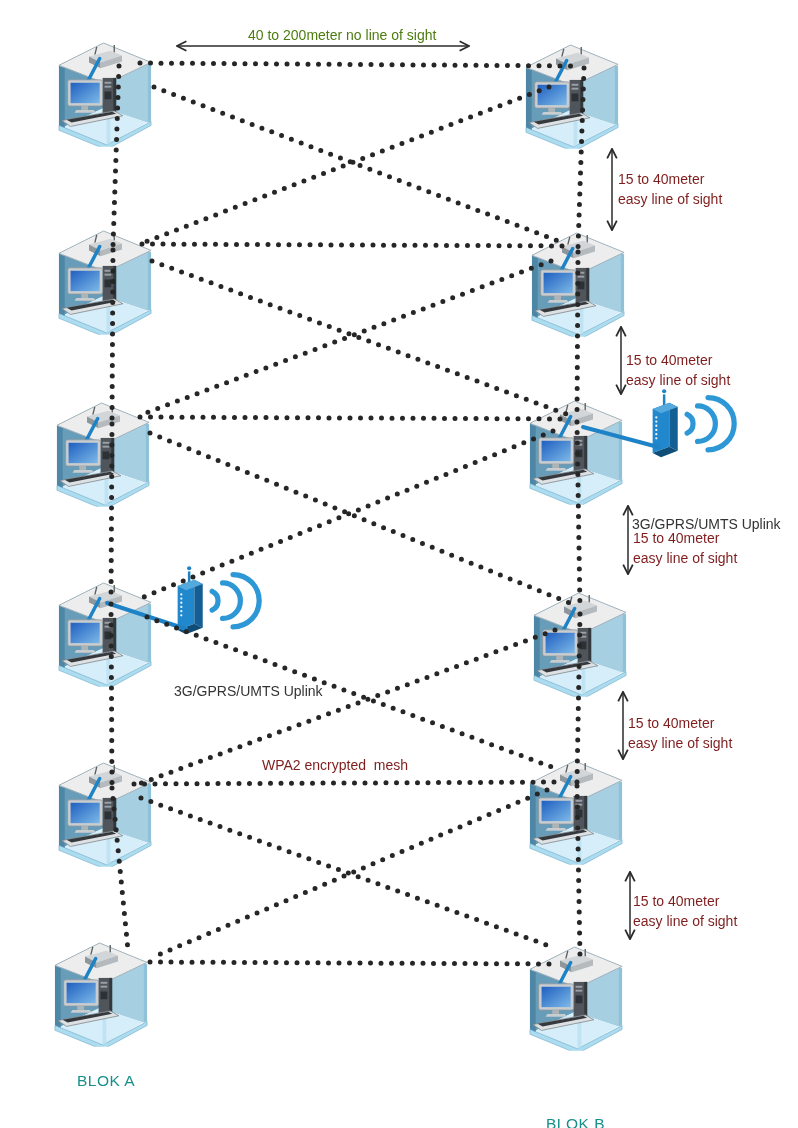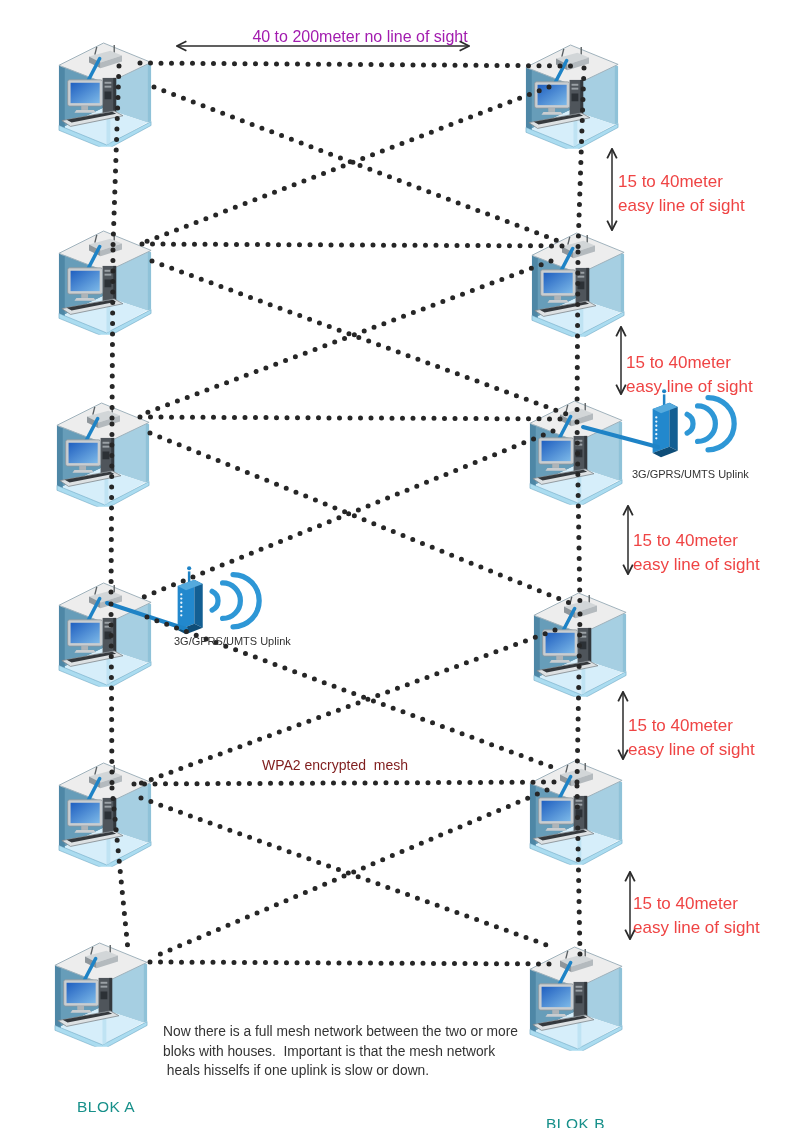--- a/index.html
+++ b/index.html
@@ -6,30 +6,30 @@
   .canvas{
     position:relative;width:798px;height:1128px;background:#ffffff;overflow:hidden;
     font-family:"Liberation Sans", sans-serif;color:#3a3a3a;
   }
   .house{position:absolute;width:97px;height:111px;}
   .mesh-overlay{position:absolute;left:0;top:0;width:798px;height:1128px;pointer-events:none;z-index:6;}
   .dots{stroke:#262626;stroke-width:5;stroke-linecap:round;stroke-dasharray:0 10.5;fill:none;}
   .cable{stroke:#1e83c6;stroke-width:4;stroke-linecap:round;}
   .arrow-line{stroke:#2b2b2b;stroke-width:1.5;fill:none;}
   .label{position:absolute;z-index:4;line-height:1.32;}
-  .top-distance{left:248px;top:26px;width:224px;text-align:center;font-size:16px;color:#a21caf;white-space:pre;}
-  .gap-label{font-size:17px;color:#ef4444;line-height:1.42;}
+  .top-distance{left:248px;top:26px;width:224px;font-size:14px;color:#4d7c0f;white-space:pre;}
+  .gap-label{font-size:14px;color:#7f1d1d;line-height:1.42;}
   .uplink{position:absolute;z-index:4;width:120px;height:150px;}
   .uplink svg{position:absolute;left:0;top:0;}
-  .uplink-label{position:absolute;font-size:11px;color:#333;white-space:nowrap;}
+  .uplink-label{position:absolute;font-size:14px;color:#333;white-space:nowrap;margin-top:48px;}
   .wpa2{left:262px;top:756px;font-size:14px;color:#7f1d1d;white-space:pre;}
   .note{left:163px;top:1022px;font-size:13.8px;color:#333;line-height:1.42;}
   .note div{white-space:pre;}
   .blok{font-size:15.5px;color:#17908a;letter-spacing:0.5px;font-weight:400;}
-  .blok-a{left:77px;top:1071px;margin-top:26px;}
+  .blok-a{left:77px;top:1071px;}
   .blok-b{left:546px;top:1114px;}
 </style>
 </head>
 <body>
 
 <div class="canvas">
 
   <svg width="0" height="0" style="position:absolute" aria-hidden="true">
     <defs>
       <linearGradient id="g-screen" x1="0" y1="0" x2="1" y2="1">
@@ -160,25 +160,20 @@
     <div>15 to 40meter</div>
     <div>easy line of sight</div>
   </div>
   <div class="label gap-label" style="left:633px;top:892px">
     <div>15 to 40meter</div>
     <div>easy line of sight</div>
   </div>
 
   <div class="label wpa2">WPA2 encrypted  mesh</div>
 
-  <div class="label note">
-    <div>Now there is a full mesh network between the two or more</div>
-    <div>bloks with houses.  Important is that the mesh network</div>
-    <div> heals hisselfs if one uplink is slow or down.</div>
-  </div>
 
   <div class="label blok blok-a">BLOK A</div>
   <div class="label blok blok-b">BLOK B</div>
 
   <svg class="mesh-overlay">
 
     <line class="cable" x1="107" y1="603" x2="186" y2="629"></line>
     <line class="cable" x1="583" y1="427" x2="658" y2="447"></line>
 
     <g class="dots">

